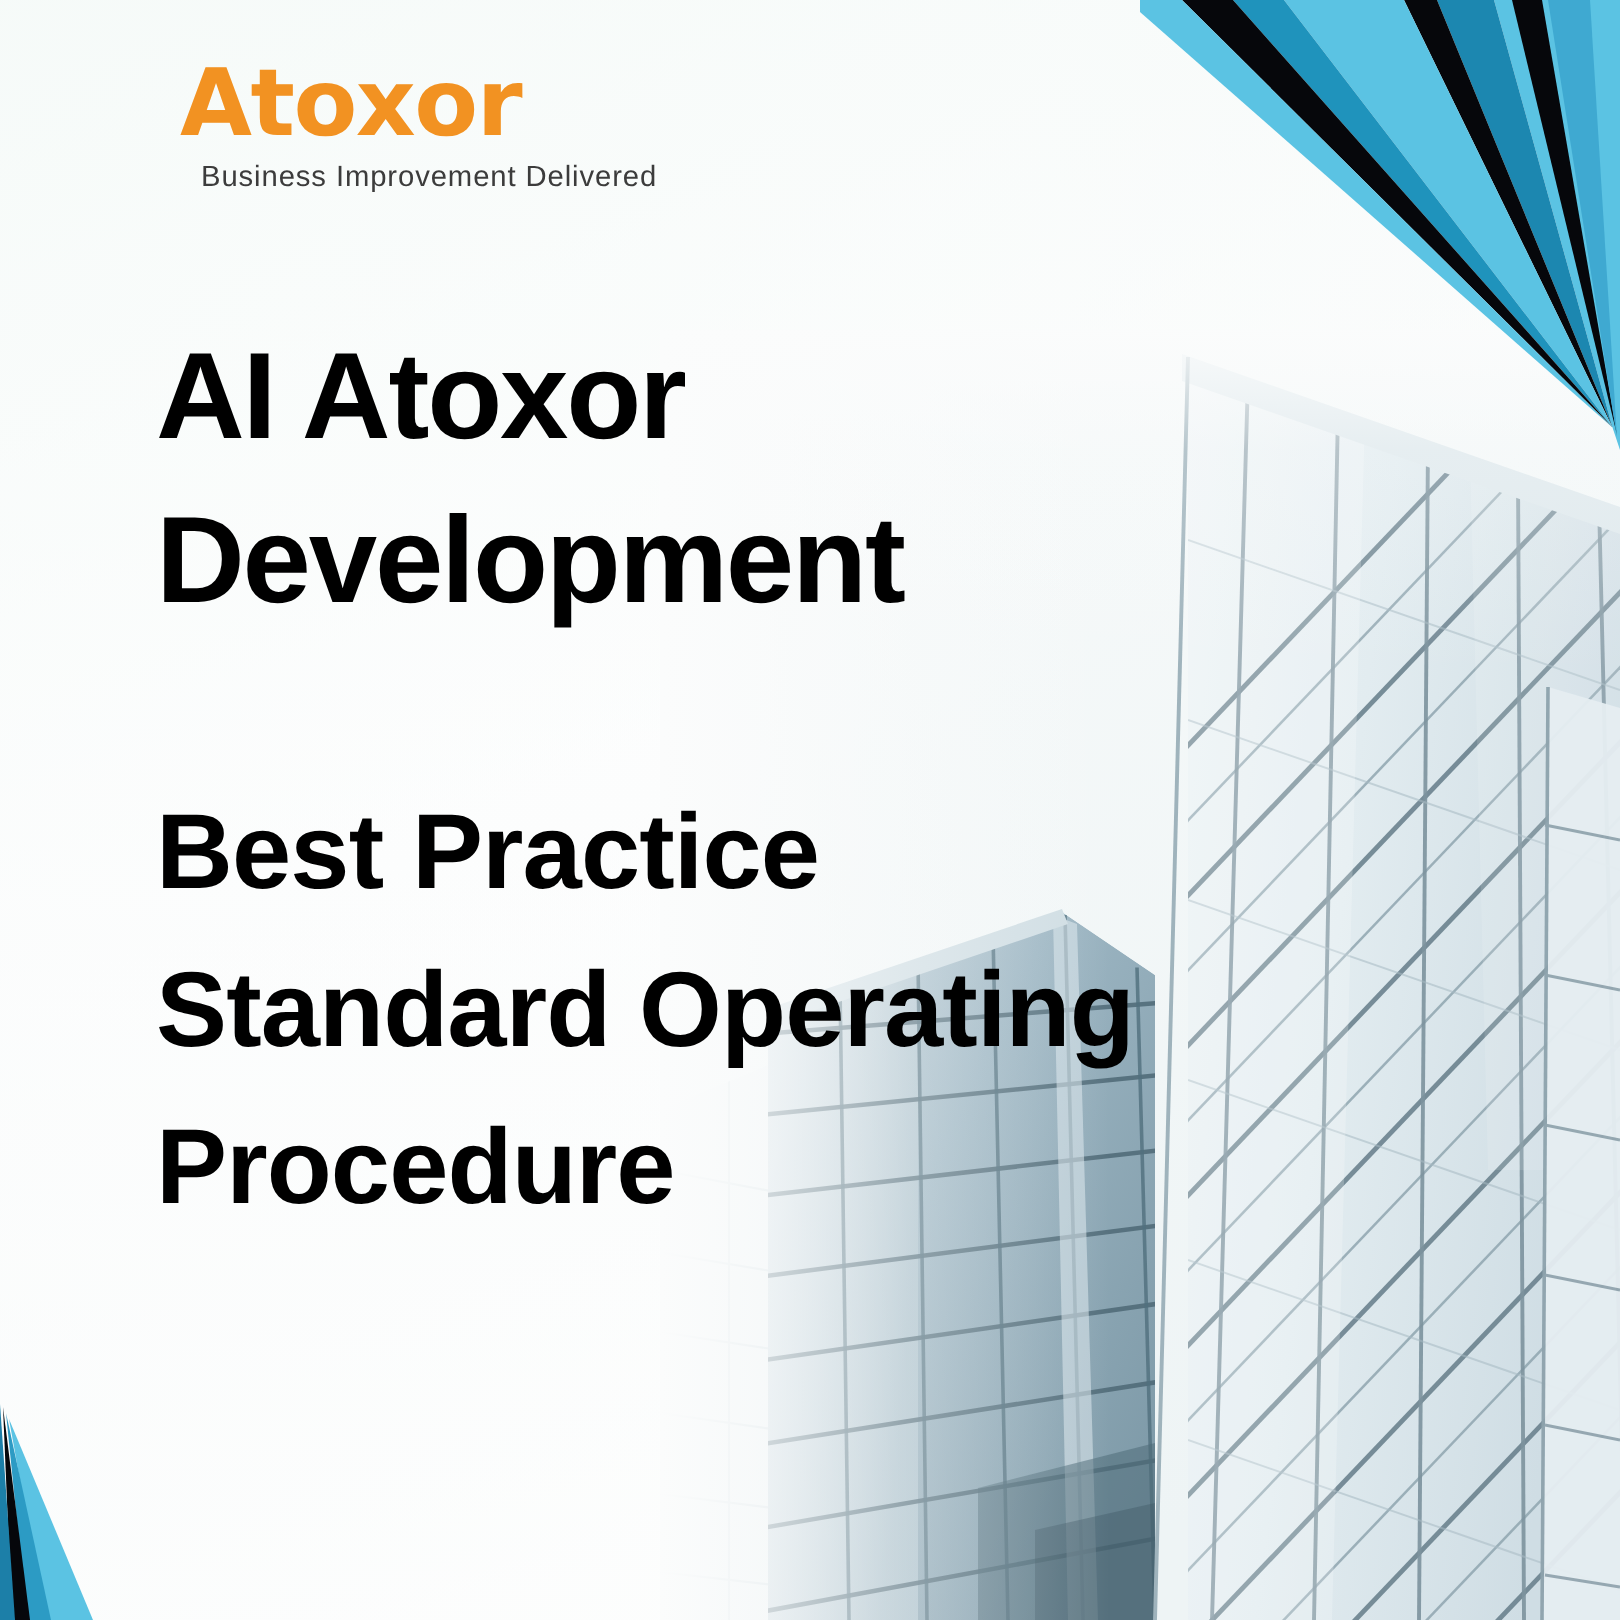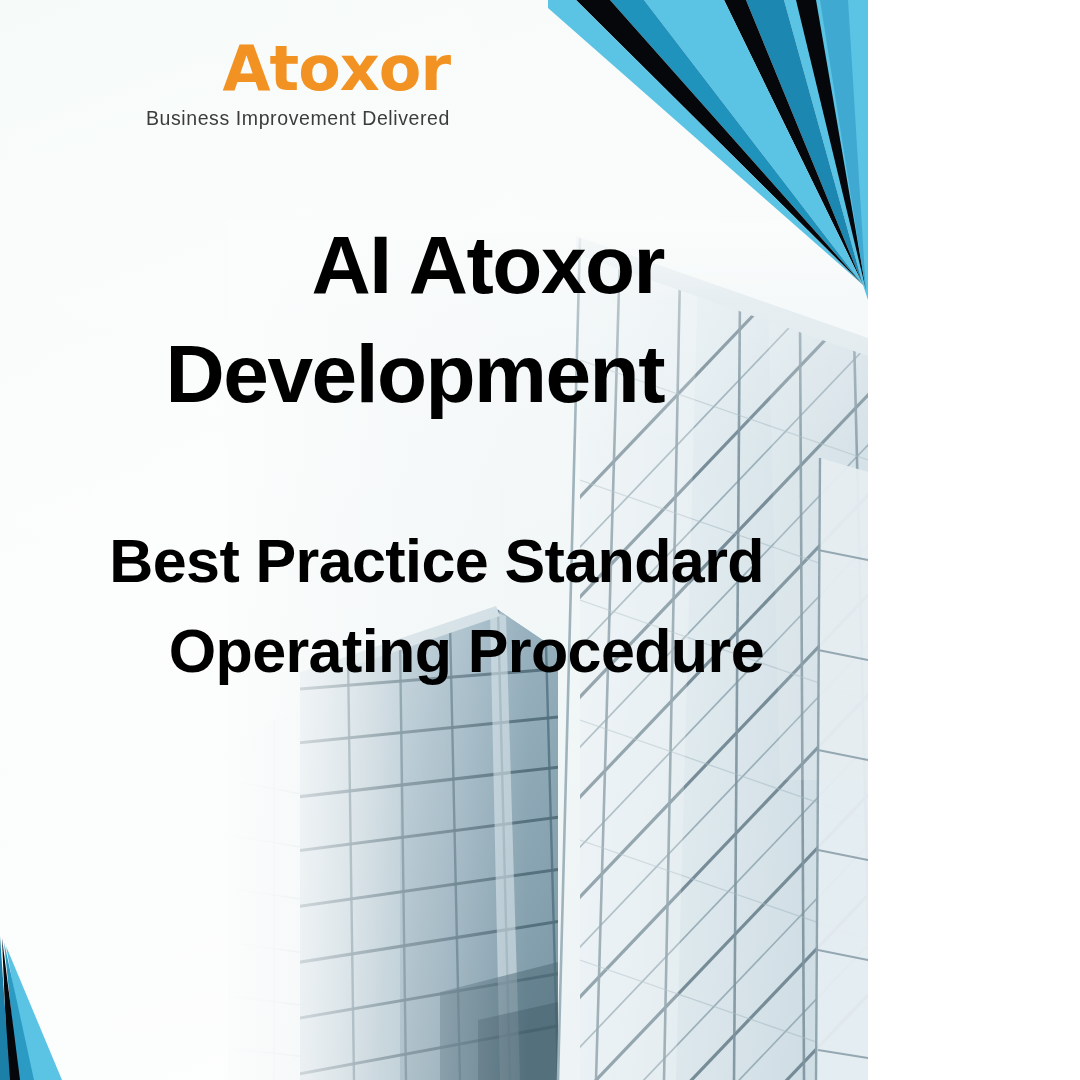--- a/index.html
+++ b/index.html
@@ -5,25 +5,24 @@
   html, body {
     margin: 0;
     padding: 0;
     background: #ffffff;
   }
   body {
     font-family: "Liberation Sans", sans-serif;
   }
   #poster {
     position: relative;
-    width: 868px;
+    width: 1080px;
     height: 1080px;
     overflow: hidden;
     background: #ffffff;
-    text-align: right;
   }
 
   
   .bg-base {
     position: absolute;
     inset: 0;
     background:
       radial-gradient(120% 90% at 18% 18%, #ffffff 0%, #fcfdfd 40%, #f4f8f7 100%);
   }
   .bg-tint {
@@ -77,21 +76,21 @@
     color: #F29222;
     margin: 0;
     white-space: nowrap;
   }
   .logo-tag {
     font-family: "Liberation Sans", sans-serif;
     font-weight: normal;
     font-size: 19.5px;
     letter-spacing: 0.6px;
     color: #3c3c3c;
-    margin: 7px 0 0 2px;
+    margin: 7px 0 0 14px;
     white-space: nowrap;
   }
 
   
   .text-block {
     position: absolute;
     left: 104px;
     top: 210px;
     width: 700px;
   }
@@ -101,21 +100,21 @@
     font-size: 82px;
     line-height: 1.33;
     letter-spacing: -1.5px;
     color: #000000;
     margin: 0;
     max-width: 560px;
   }
   .subhead {
     font-family: "Liberation Sans", sans-serif;
     font-weight: bold;
-    font-size: 61px;
+    font-size: 71px;
     line-height: 1.48;
     letter-spacing: -0.6px;
     color: #000000;
     margin: 88px 0 0 0;
     max-width: 660px;
   }
 </style>
 </head>
 <body>
 

